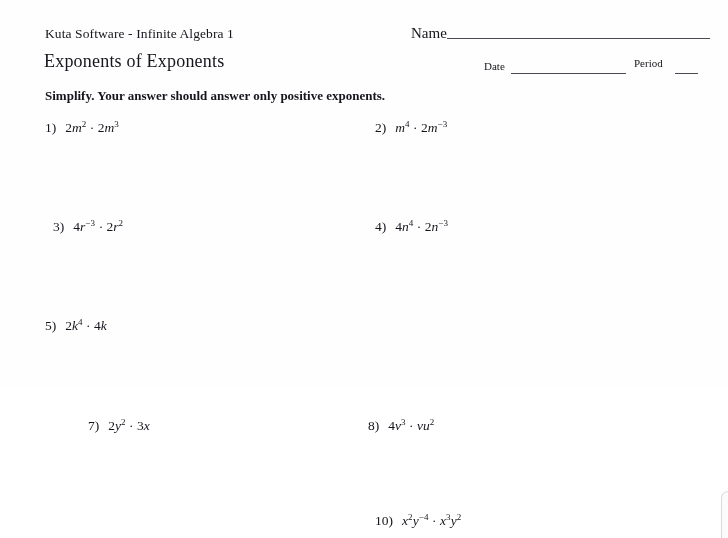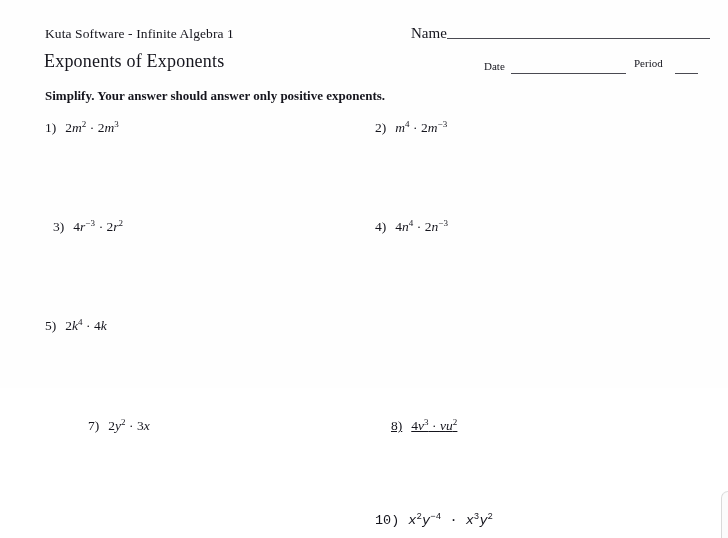--- a/index.html
+++ b/index.html
@@ -63,23 +63,23 @@
     top: -5.5px;
     letter-spacing: 0.2px;
   }
   .pos-p1  { left: 45px;  top: 119px; }
   .pos-p2  { left: 375px; top: 119px; }
   .pos-p3  { left: 53px;  top: 218px; }
   .pos-p4  { left: 375px; top: 218px; }
   .pos-p5  { left: 45px;  top: 317px; }
   .pos-p6  { left: 375px; top: 317px; }
   .pos-p7  { left: 45px;  top: 417px; margin-left: 43px; }
-  .pos-p8  { left: 391px; top: 417px; text-decoration: underline; }
+  .pos-p8  { left: 368px; top: 417px; }
   .pos-p9  { left: 45px;  top: 512px; }
-  .pos-p10 { left: 375px; top: 512px; font-family: Liberation Mono, monospace; }
+  .pos-p10 { left: 375px; top: 512px; }
   .scroll-edge {
     position: absolute;
     right: 0; top: 491px;
     width: 6px; height: 47px;
     background: #fbfbfb;
     border-left: 1px solid #d9d9d9;
     border-top: 1px solid #dedede;
     border-top-left-radius: 7px;
   }
 </style>

